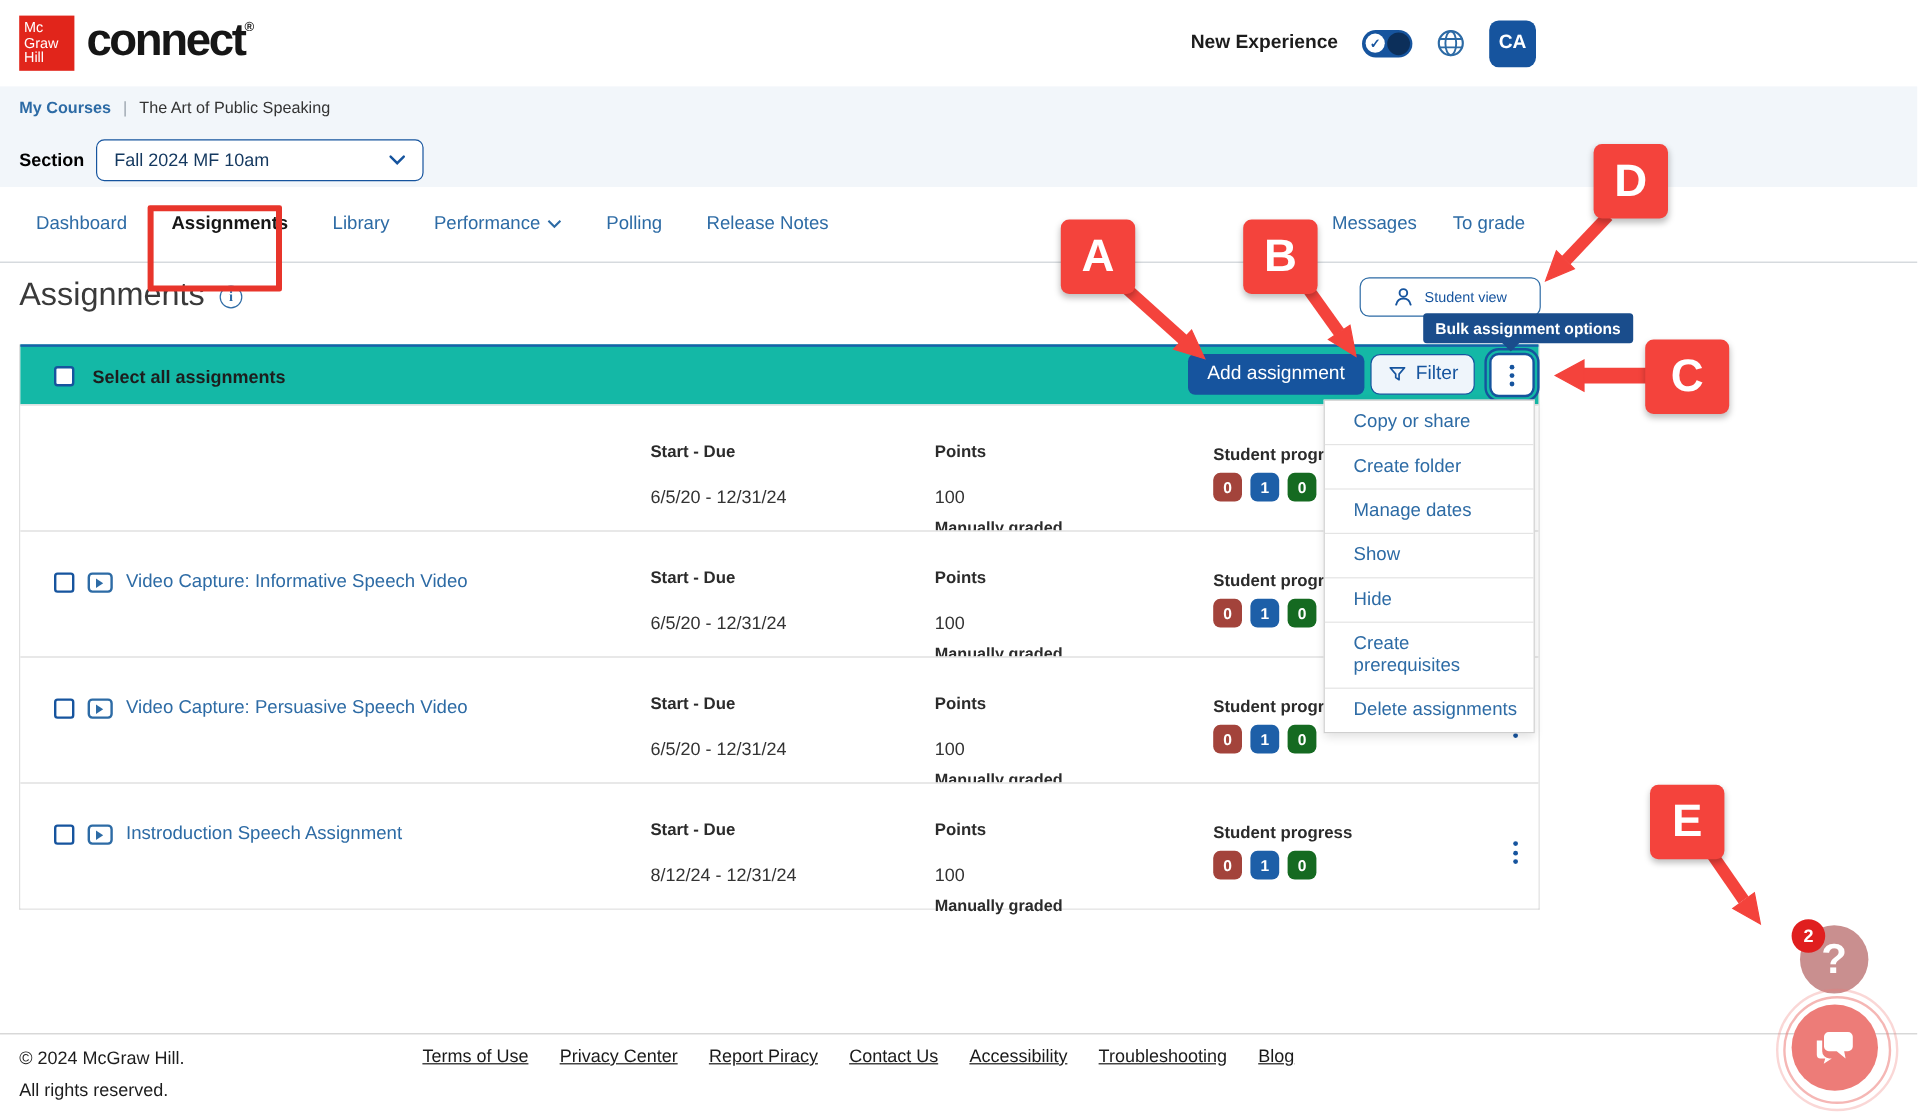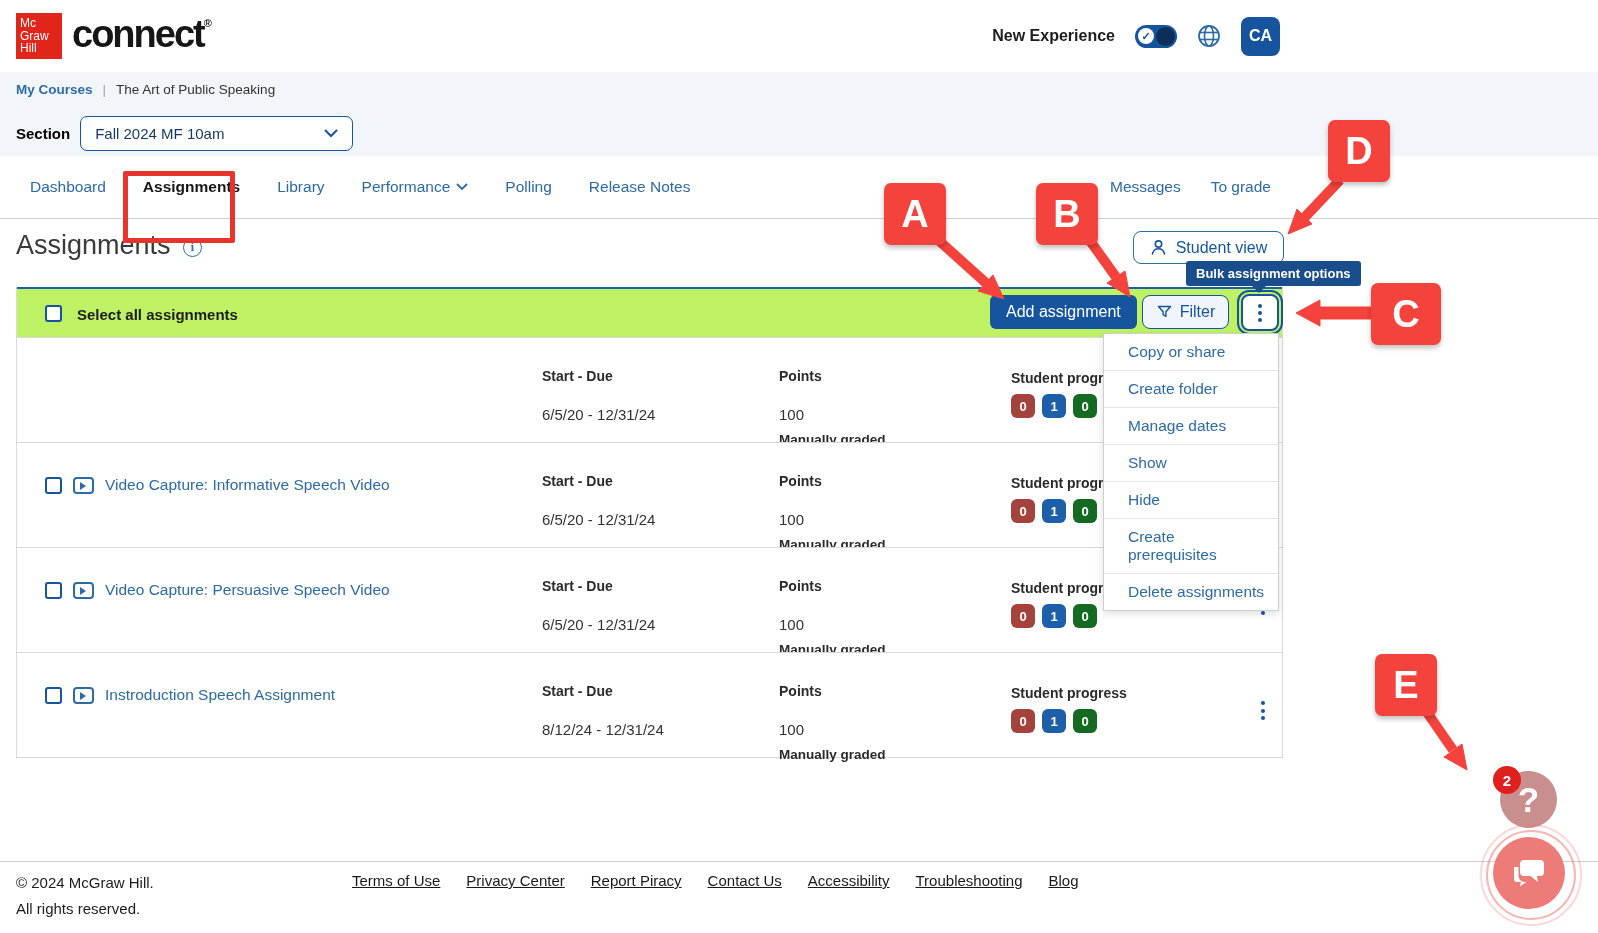--- a/index.html
+++ b/index.html
@@ -47,21 +47,21 @@
                border-radius:2px;pointer-events:none;z-index:3;}
 
   
   .page-title{position:absolute;left:16px;top:230px;font-size:27px;color:#3a3a3a;}
   .info-ic{position:absolute;left:183px;top:238px;width:19px;height:19px;border:1.5px solid #2D6BA5;
            border-radius:50%;color:#2D6BA5;font-size:12px;font-weight:bold;font-family:"Liberation Serif",serif;
            display:flex;align-items:center;justify-content:center;box-sizing:border-box;cursor:pointer;}
 
   
   .table{position:absolute;left:16px;top:287px;width:1267px;border:1px solid #d9d9d9;border-top:none;box-sizing:border-box;}
-  .select-band{position:relative;height:50px;background:#bef264;border-top:2px solid #1A5FA9;box-sizing:border-box;}
+  .select-band{position:relative;height:50px;background:#14b8a6;border-top:2px solid #1A5FA9;box-sizing:border-box;}
   .cb{width:17px;height:17px;border:2px solid #16549E;border-radius:3px;background:#fff;box-sizing:border-box;cursor:pointer;}
   .select-band .cb{position:absolute;left:28px;top:16px;}
   .select-band .lbl{position:absolute;left:60px;top:17px;font-size:15px;font-weight:bold;color:#1d1d1d;}
   .row{position:relative;height:104px;background:#fff;border-top:1px solid #d9d9d9;}
   .row:first-of-type{border-top:none;}
   .row-left{position:absolute;left:28px;top:33px;display:flex;align-items:center;gap:11px;}
   .vid-ic{position:relative;width:21px;height:17px;border:2px solid #2D6BA5;border-radius:4px;box-sizing:border-box;}
   .vid-ic:before{content:"";position:absolute;left:5px;top:3px;border-left:6px solid #2D6BA5;
                  border-top:4px solid transparent;border-bottom:4px solid transparent;}
   .row-title{font-size:15.5px;color:#2D6BA5;cursor:pointer;}
@@ -85,21 +85,21 @@
            cursor:pointer;z-index:5;font-family:inherit;}
   .btn-filter{position:absolute;left:1142px;top:295px;height:34px;width:87px;background:#EFF5FB;
            color:#16549E;font-size:16px;border:1.5px solid #16549E;border-radius:8px;display:flex;
            align-items:center;justify-content:center;gap:7px;cursor:pointer;box-sizing:border-box;z-index:5;font-family:inherit;}
   .btn-kebab{position:absolute;left:1241px;top:294px;width:38px;height:37px;background:#fff;
            border:2px solid #16549E;border-radius:8px;outline:2px solid #16549E;outline-offset:2px;
            display:flex;flex-direction:column;align-items:center;justify-content:center;gap:3px;
            cursor:pointer;box-sizing:border-box;z-index:5;}
   .btn-kebab i{width:4px;height:4px;border-radius:50%;background:#16549E;}
   .btn-student{position:absolute;left:1133px;top:231px;height:33px;width:151px;background:#fff;
-           color:#16549E;font-size:16px;border:1.5px solid #2D6BA5;border-radius:8px;display:flex;
+           color:#16549E;font-size:12px;border:1.5px solid #2D6BA5;border-radius:8px;display:flex;
            align-items:center;justify-content:center;gap:9px;cursor:pointer;box-sizing:border-box;z-index:5;font-family:inherit;}
 
   
   .tooltip{position:absolute;left:1186px;top:261px;height:25px;background:#1A4D8C;color:#fff;
            font-size:13px;font-weight:bold;border-radius:3px;display:flex;align-items:center;
            padding:0 10px;z-index:8;}
   .tooltip:after{content:"";position:absolute;left:65px;bottom:-7px;border-left:8px solid transparent;
            border-right:8px solid transparent;border-top:8px solid #1A4D8C;}
 
   

